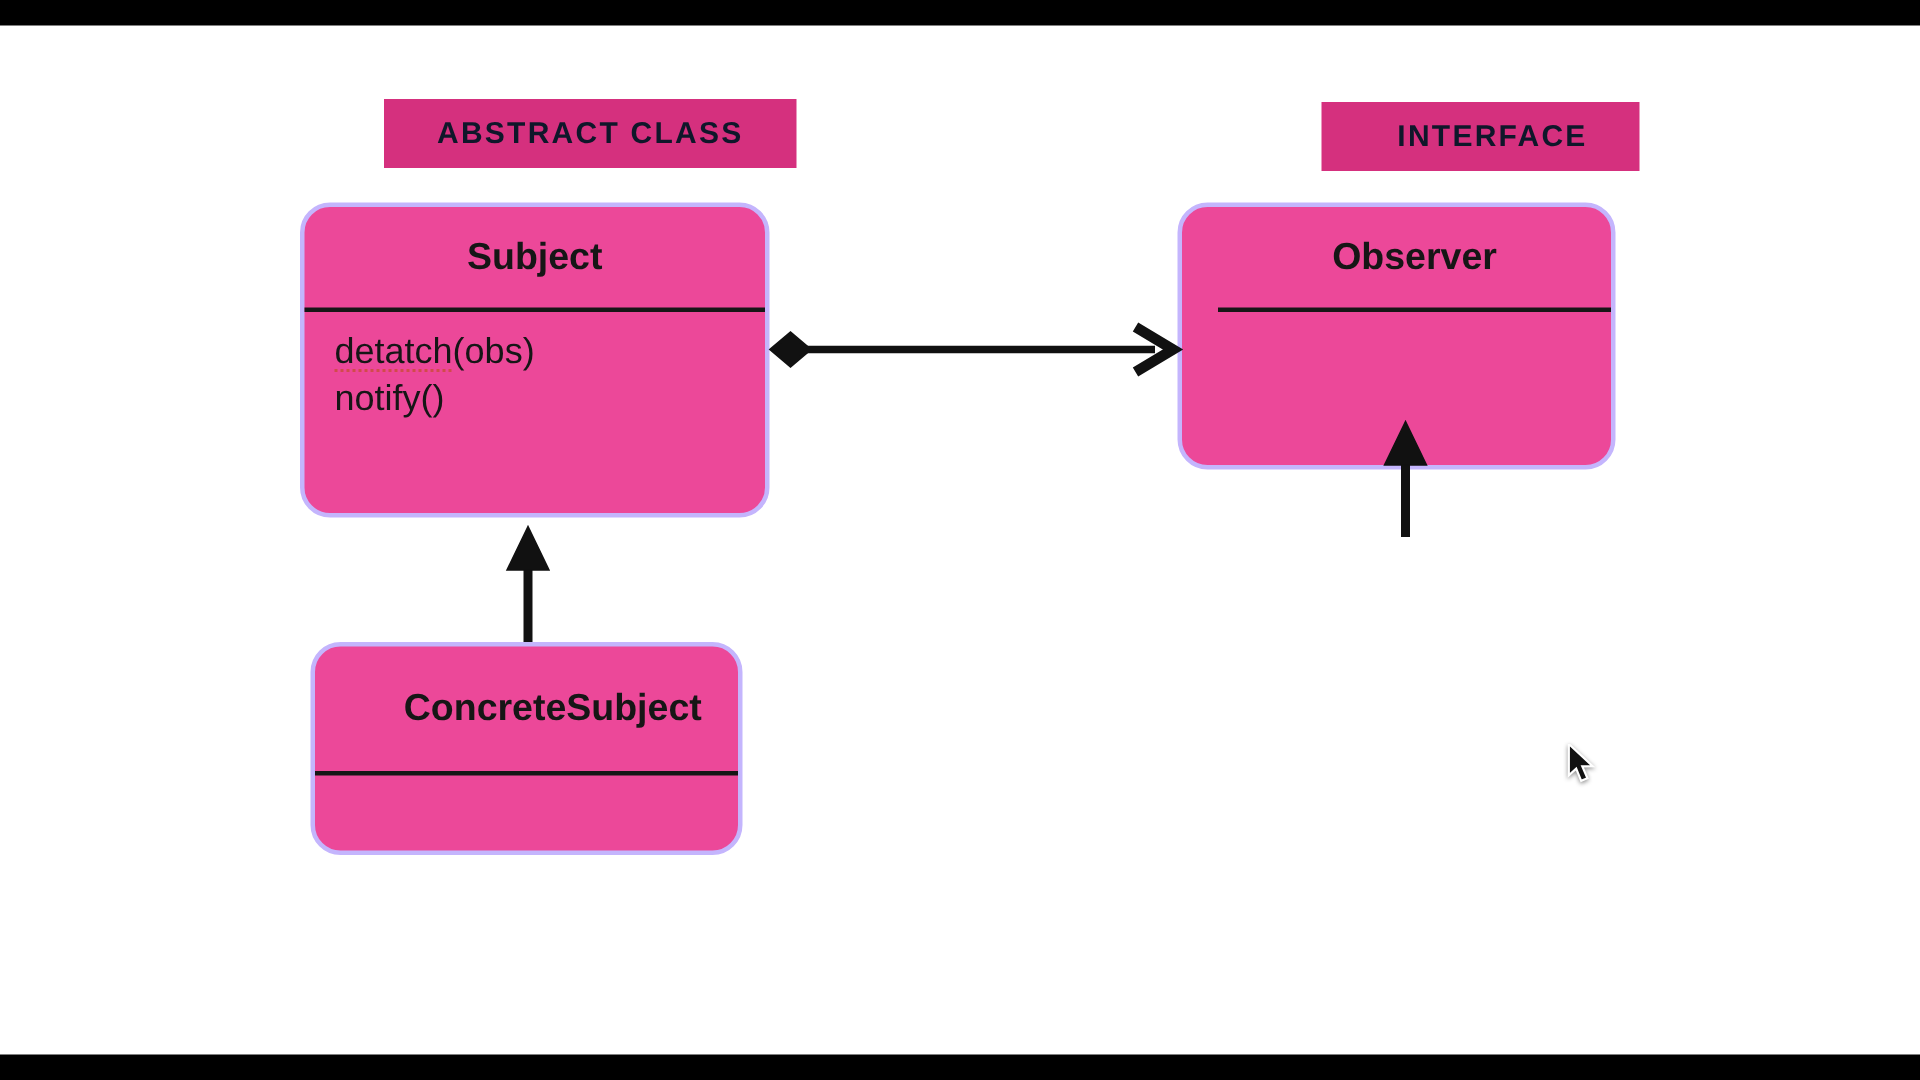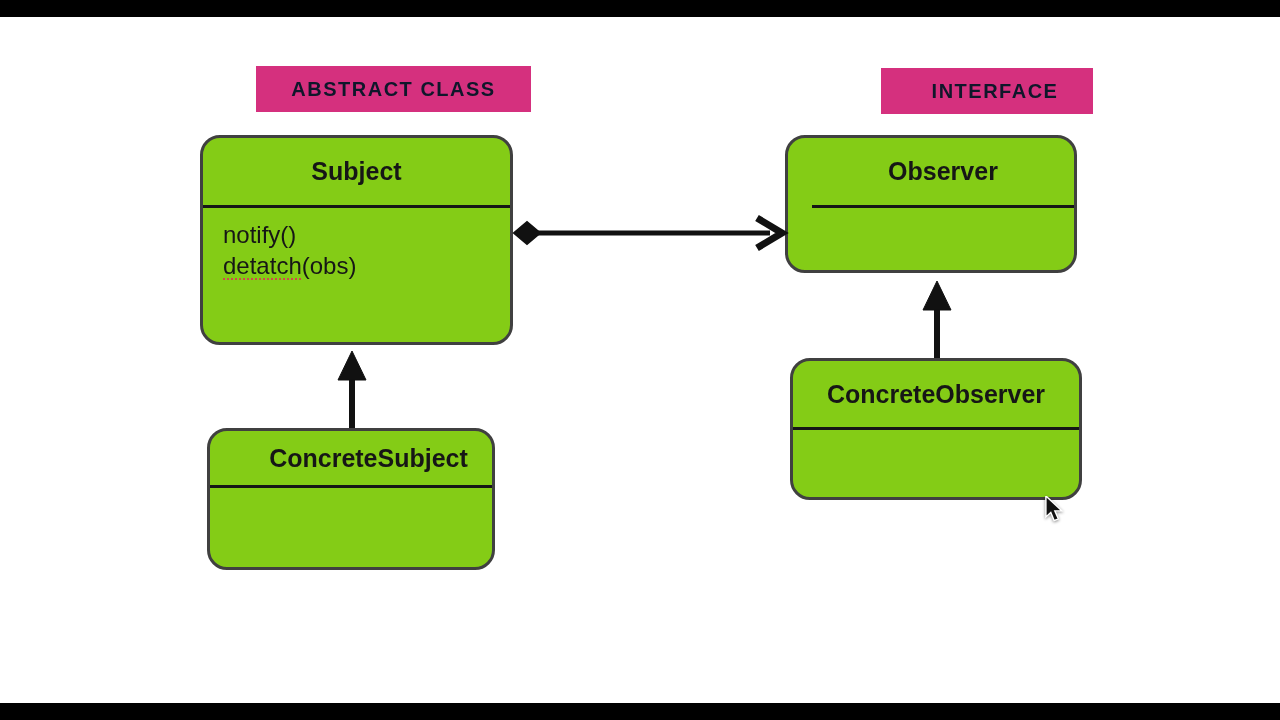--- a/index.html
+++ b/index.html
@@ -34,22 +34,22 @@
     align-items: center;
     justify-content: center;
     font-size: 20px;
     font-weight: 600;
     letter-spacing: 1.5px;
     margin-left: 44px;
   }
 
   .uml {
     position: absolute;
-    background: #84cc16;
-    border: 3px solid #404040;
+    background: #ec4899;
+    border: 3px solid #c4b5fd;
     border-radius: 20px;
     box-sizing: border-box;
     display: flex;
     flex-direction: column;
   }
   .uml-header {
     border-bottom: 3px solid #161616;
     display: flex;
     align-items: center;
     justify-content: center;
@@ -95,38 +95,34 @@
     <span>ABSTRACT CLASS</span>
   </div>
 
   <div class="tag" style="left:837px; top:68px; width:196px; height:46px;padding-left:16px;">
     <span>INTERFACE</span>
   </div>
 
   <div class="uml" style="left:200px; top:135px; width:313px; height:210px;">
     <div class="uml-header" style="height:70px;">Subject</div>
     <div class="uml-body">
+        <div><span class="misspell">detatch</span>(obs)</div>
         <div>notify()</div>
-        <div><span class="misspell">detatch</span>(obs)</div>
       </div>
   </div>
 
-  <div class="uml" style="left:785px; top:135px; width:292px; height:138px;padding-left:24px;">
+  <div class="uml" style="left:785px; top:135px; width:292px; height:178px;padding-left:24px;">
     <div class="uml-header" style="height:70px;">Observer</div>
   </div>
 
   <div class="uml" style="left:207px; top:428px; width:288px; height:142px;">
-    <div class="uml-header" style="height:57px;padding-left:35px;">ConcreteSubject</div>
+    <div class="uml-header" style="height:86px;padding-left:35px;">ConcreteSubject</div>
     <div class="uml-body"></div>
   </div>
 
-  <div class="uml" style="left:790px; top:358px; width:292px; height:142px;">
-    <div class="uml-header" style="height:69px;">ConcreteObserver</div>
-    <div class="uml-body"></div>
-  </div>
 
   <svg class="overlay" width="1280" height="720" viewBox="0 0 1280 720">
 
     <g fill="#111111" stroke="#111111">
       <polygon points="514,233 527,222 540,233 527,244" stroke-width="2"></polygon>
       <line x1="538" y1="233" x2="770" y2="233" stroke-width="5"></line>
       <polyline points="757,218 782,233 757,248" fill="none" stroke-width="7" stroke-linejoin="miter"></polyline>
     </g>
 
     <g fill="#111111" stroke="#111111">

